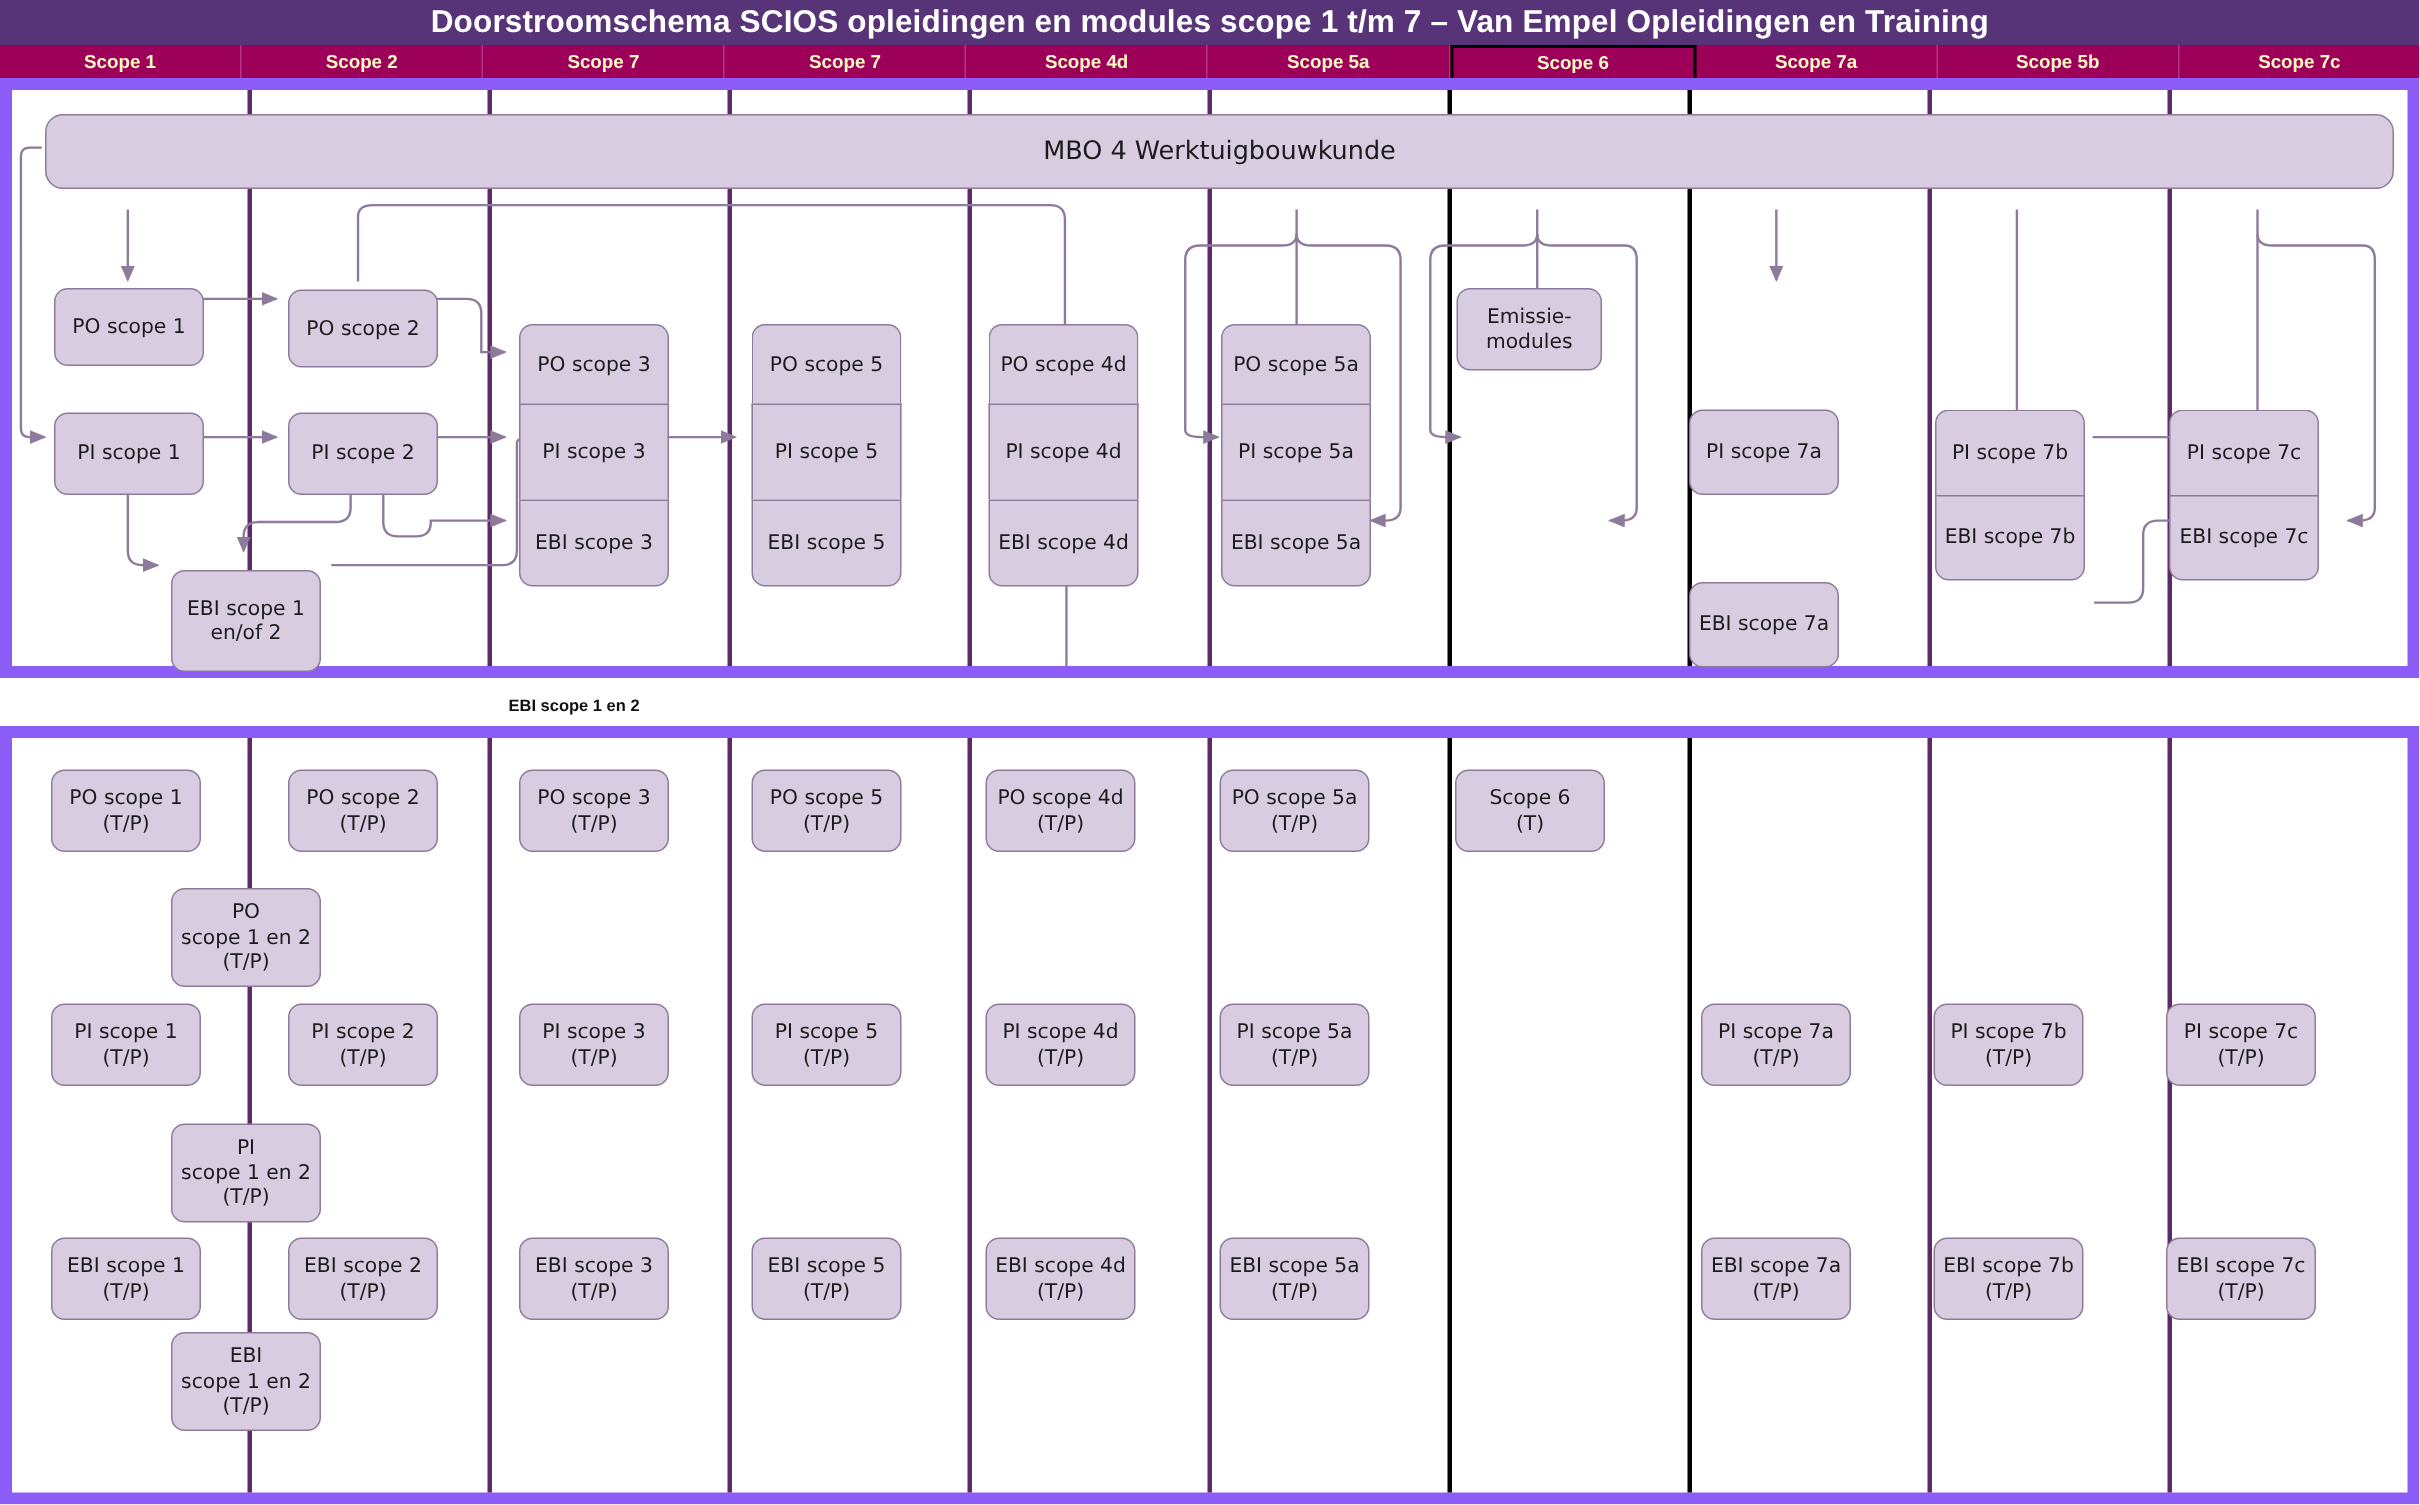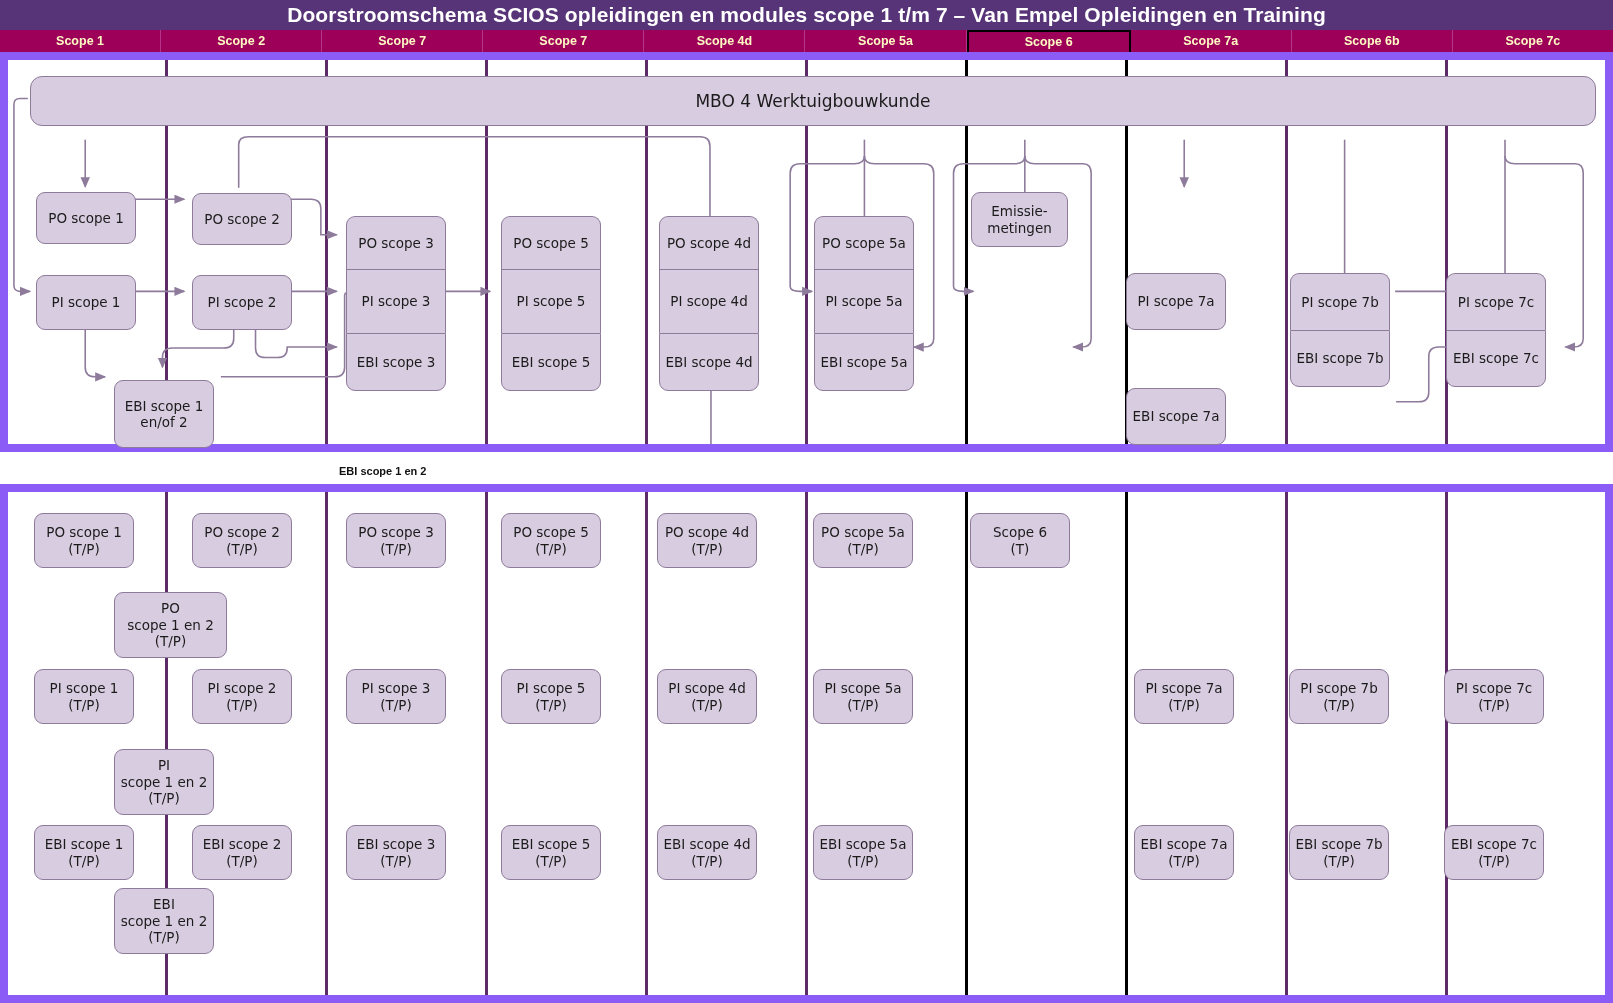--- a/index.html
+++ b/index.html
@@ -78,21 +78,21 @@
 
   <div class="scope-row" id="scope-row">
       <div class="scope-cell">Scope 1</div>
       <div class="scope-cell">Scope 2</div>
       <div class="scope-cell">Scope 7</div>
       <div class="scope-cell">Scope 7</div>
       <div class="scope-cell">Scope 4d</div>
       <div class="scope-cell">Scope 5a</div>
       <div class="scope-cell highlight">Scope 6</div>
       <div class="scope-cell">Scope 7a</div>
-      <div class="scope-cell">Scope 6b</div>
+      <div class="scope-cell">Scope 5b</div>
       <div class="scope-cell">Scope 7c</div>
     </div>
 
   <div class="panel" id="panel-top">
     <div class="col-lines">
       <div class="col-line"></div>
       <div class="col-line"></div>
       <div class="col-line"></div>
       <div class="col-line"></div>
       <div class="col-line"></div>
@@ -181,21 +181,21 @@
 
     <div class="nbox stack-top" style="left:651px;top:156px;width:100px;height:53px;">PO scope 4d</div>
     <div class="nbox stack-mid" style="left:651px;top:209px;width:100px;height:64px;">PI scope 4d</div>
     <div class="nbox stack-bot" style="left:651px;top:273px;width:100px;height:58px;">EBI scope 4d</div>
 
     <div class="nbox stack-top" style="left:806px;top:156px;width:100px;height:53px;">PO scope 5a</div>
     <div class="nbox stack-mid" style="left:806px;top:209px;width:100px;height:64px;">PI scope 5a</div>
     <div class="nbox stack-bot" style="left:806px;top:273px;width:100px;height:58px;">EBI scope 5a</div>
 
     <div class="nbox" style="left:963px;top:132px;width:97px;height:55px;">Emissie-
-metingen</div>
+modules</div>
 
     <div class="nbox" style="left:1118px;top:213px;width:100px;height:57px;">PI scope 7a</div>
     <div class="nbox" style="left:1118px;top:328px;width:100px;height:57px;">EBI scope 7a</div>
 
     <div class="nbox stack-top" style="left:1282px;top:213px;width:100px;height:57px;">PI scope 7b</div>
     <div class="nbox stack-bot" style="left:1282px;top:270px;width:100px;height:57px;">EBI scope 7b</div>
 
     <div class="nbox stack-top" style="left:1438px;top:213px;width:100px;height:57px;">PI scope 7c</div>
     <div class="nbox stack-bot" style="left:1438px;top:270px;width:100px;height:57px;">EBI scope 7c</div>
 
@@ -214,21 +214,21 @@
       <div class="col-line blk"></div>
       <div class="col-line"></div>
       <div class="col-line"></div>
       <div class="col-line"></div>
     </div>
 
     <div class="nbox" style="left:26px;top:21px;width:100px;height:55px;">PO scope 1
 (T/P)</div>
     <div class="nbox" style="left:184px;top:21px;width:100px;height:55px;">PO scope 2
 (T/P)</div>
-    <div class="nbox" style="left:106px;top:100px;width:113px;height:66px;">PO
+    <div class="nbox" style="left:106px;top:100px;width:100px;height:66px;">PO
 scope 1 en 2
 (T/P)</div>
 
     <div class="nbox" style="left:26px;top:177px;width:100px;height:55px;">PI scope 1
 (T/P)</div>
     <div class="nbox" style="left:184px;top:177px;width:100px;height:55px;">PI scope 2
 (T/P)</div>
     <div class="nbox" style="left:106px;top:257px;width:100px;height:66px;">PI
 scope 1 en 2
 (T/P)</div>

